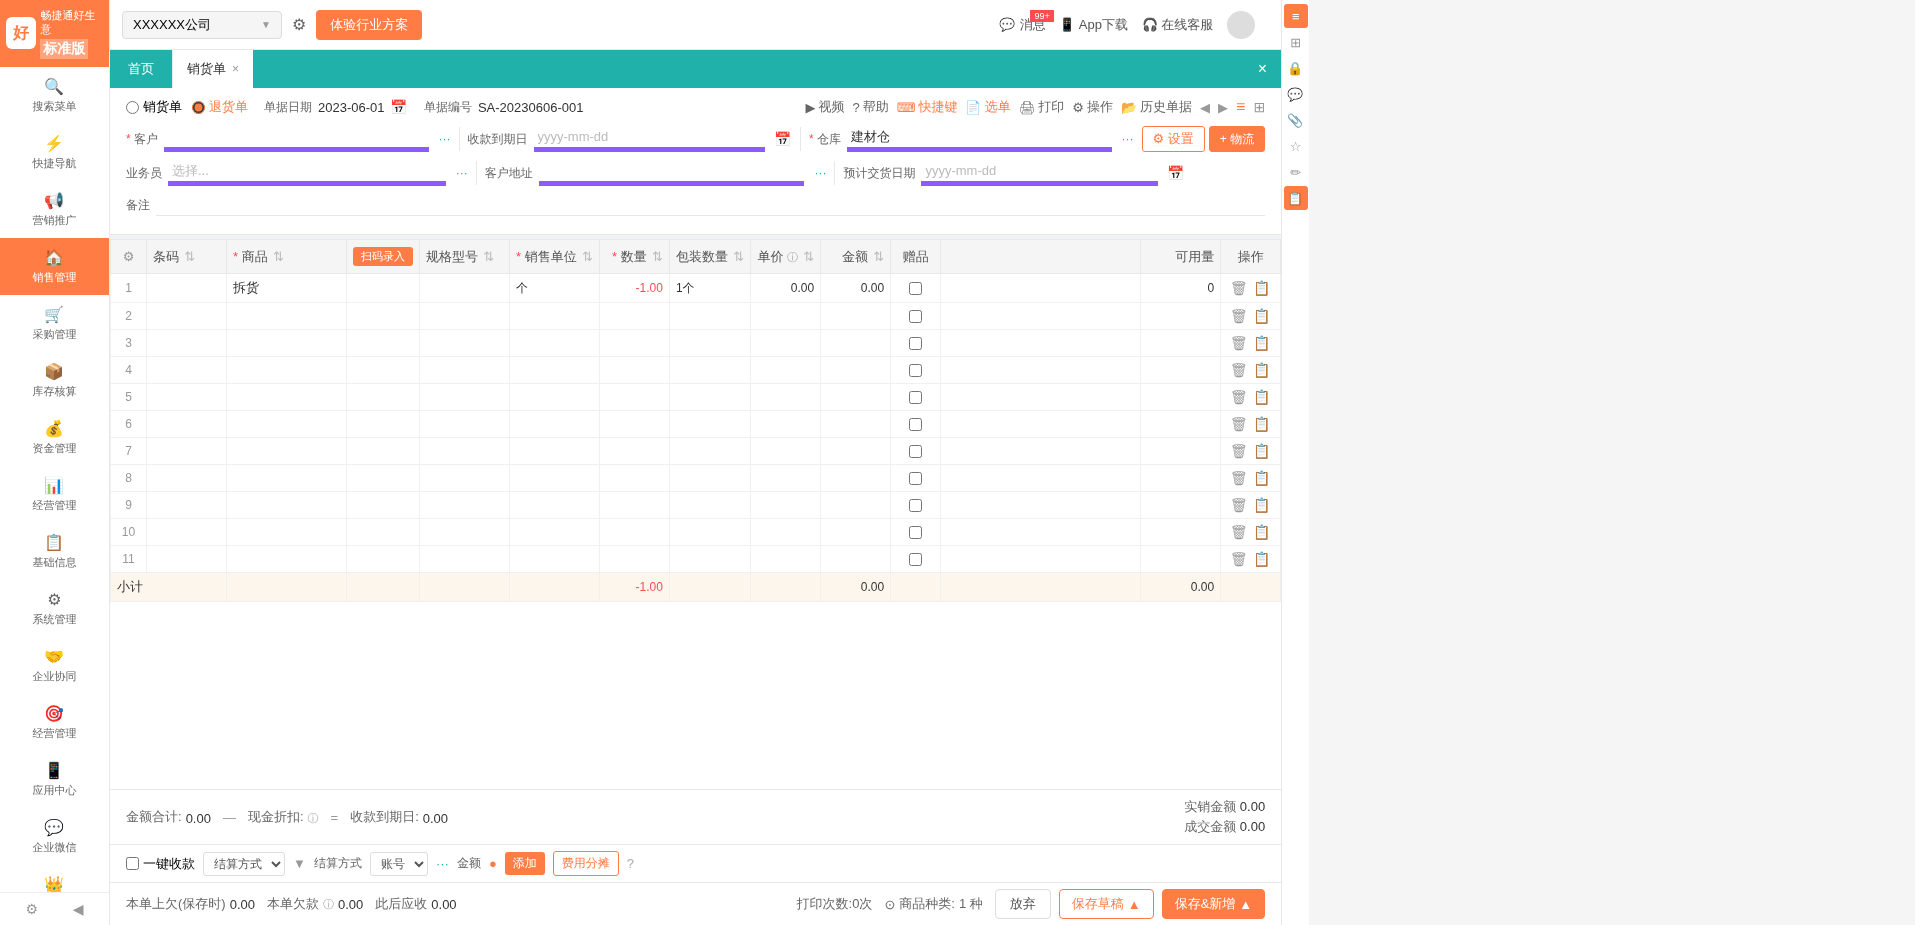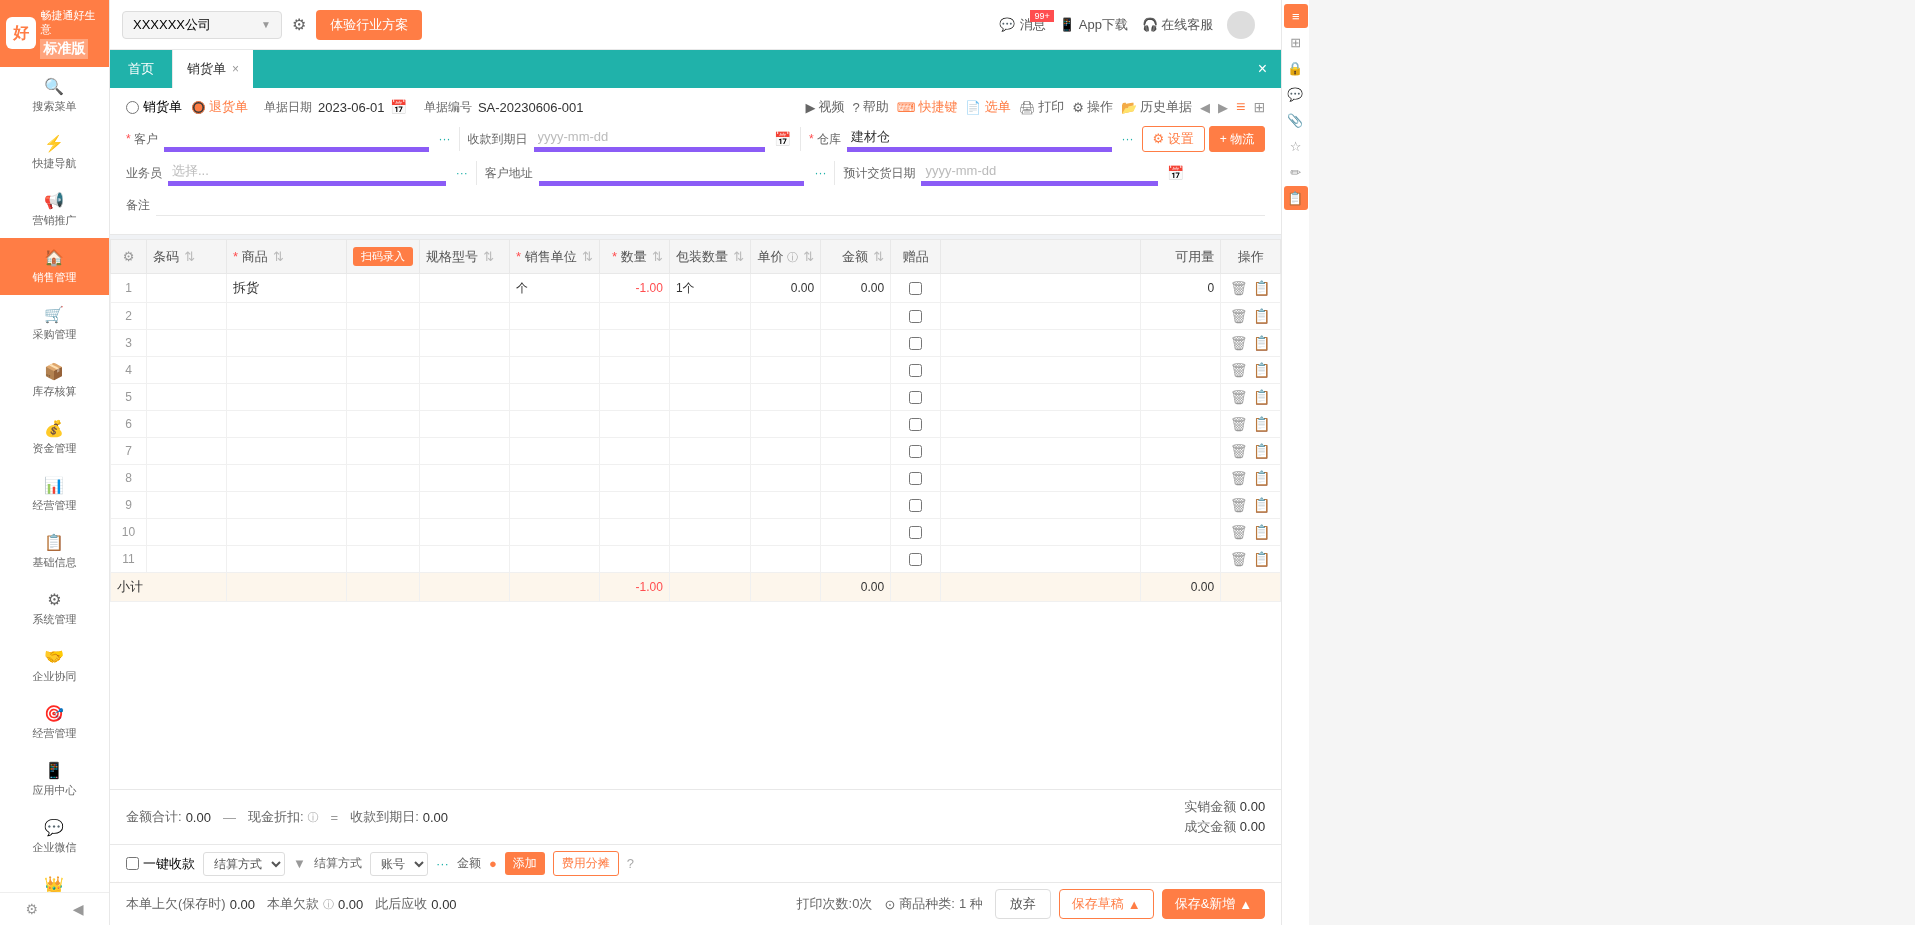--- a/index.html
+++ b/index.html
@@ -100,21 +100,21 @@
     .td-red { color: #ff4d4f; }
     .td-center { text-align: center; }
     .scan-btn { background: #ff7d45; color: #fff; border: none; padding: 2px 8px; border-radius: 3px; cursor: pointer; font-size: 11px; }
     .checkbox-cell { display: flex; justify-content: center; }
     .subtotal-row td { background: #fdf6ec; font-weight: 500; }
     .ops-icons { display: flex; gap: 6px; justify-content: center; }
     .ops-icon { color: #999; cursor: pointer; font-size: 14px; }
 
     
     .footer-calc { background: #fff; padding: 8px 16px; border-top: 1px solid #e8e8e8; display: flex; align-items: center; gap: 8px; font-size: 13px; }
-    .footer-calc-item { display: flex; align-items: center; gap: 4px; }
+    .footer-calc-item { display: flex; align-items: flex-end; gap: 4px; }
     .footer-calc-label { color: #666; }
     .footer-calc-value { color: #333; font-weight: 500; }
     .footer-calc-dash { color: #999; margin: 0 4px; }
     .footer-calc-eq { color: #999; margin: 0 4px; }
     .footer-calc-spacer { flex: 1; }
     .footer-real { display: flex; flex-direction: column; align-items: flex-end; gap: 2px; font-size: 12px; color: #666; }
     .footer-real-value { color: #333; font-weight: 500; }
 
     .footer-payment { background: #fff; padding: 6px 16px; border-top: 1px solid #e8e8e8; display: flex; align-items: center; gap: 8px; }
     .footer-payment-check { display: flex; align-items: center; gap: 4px; cursor: pointer; }

